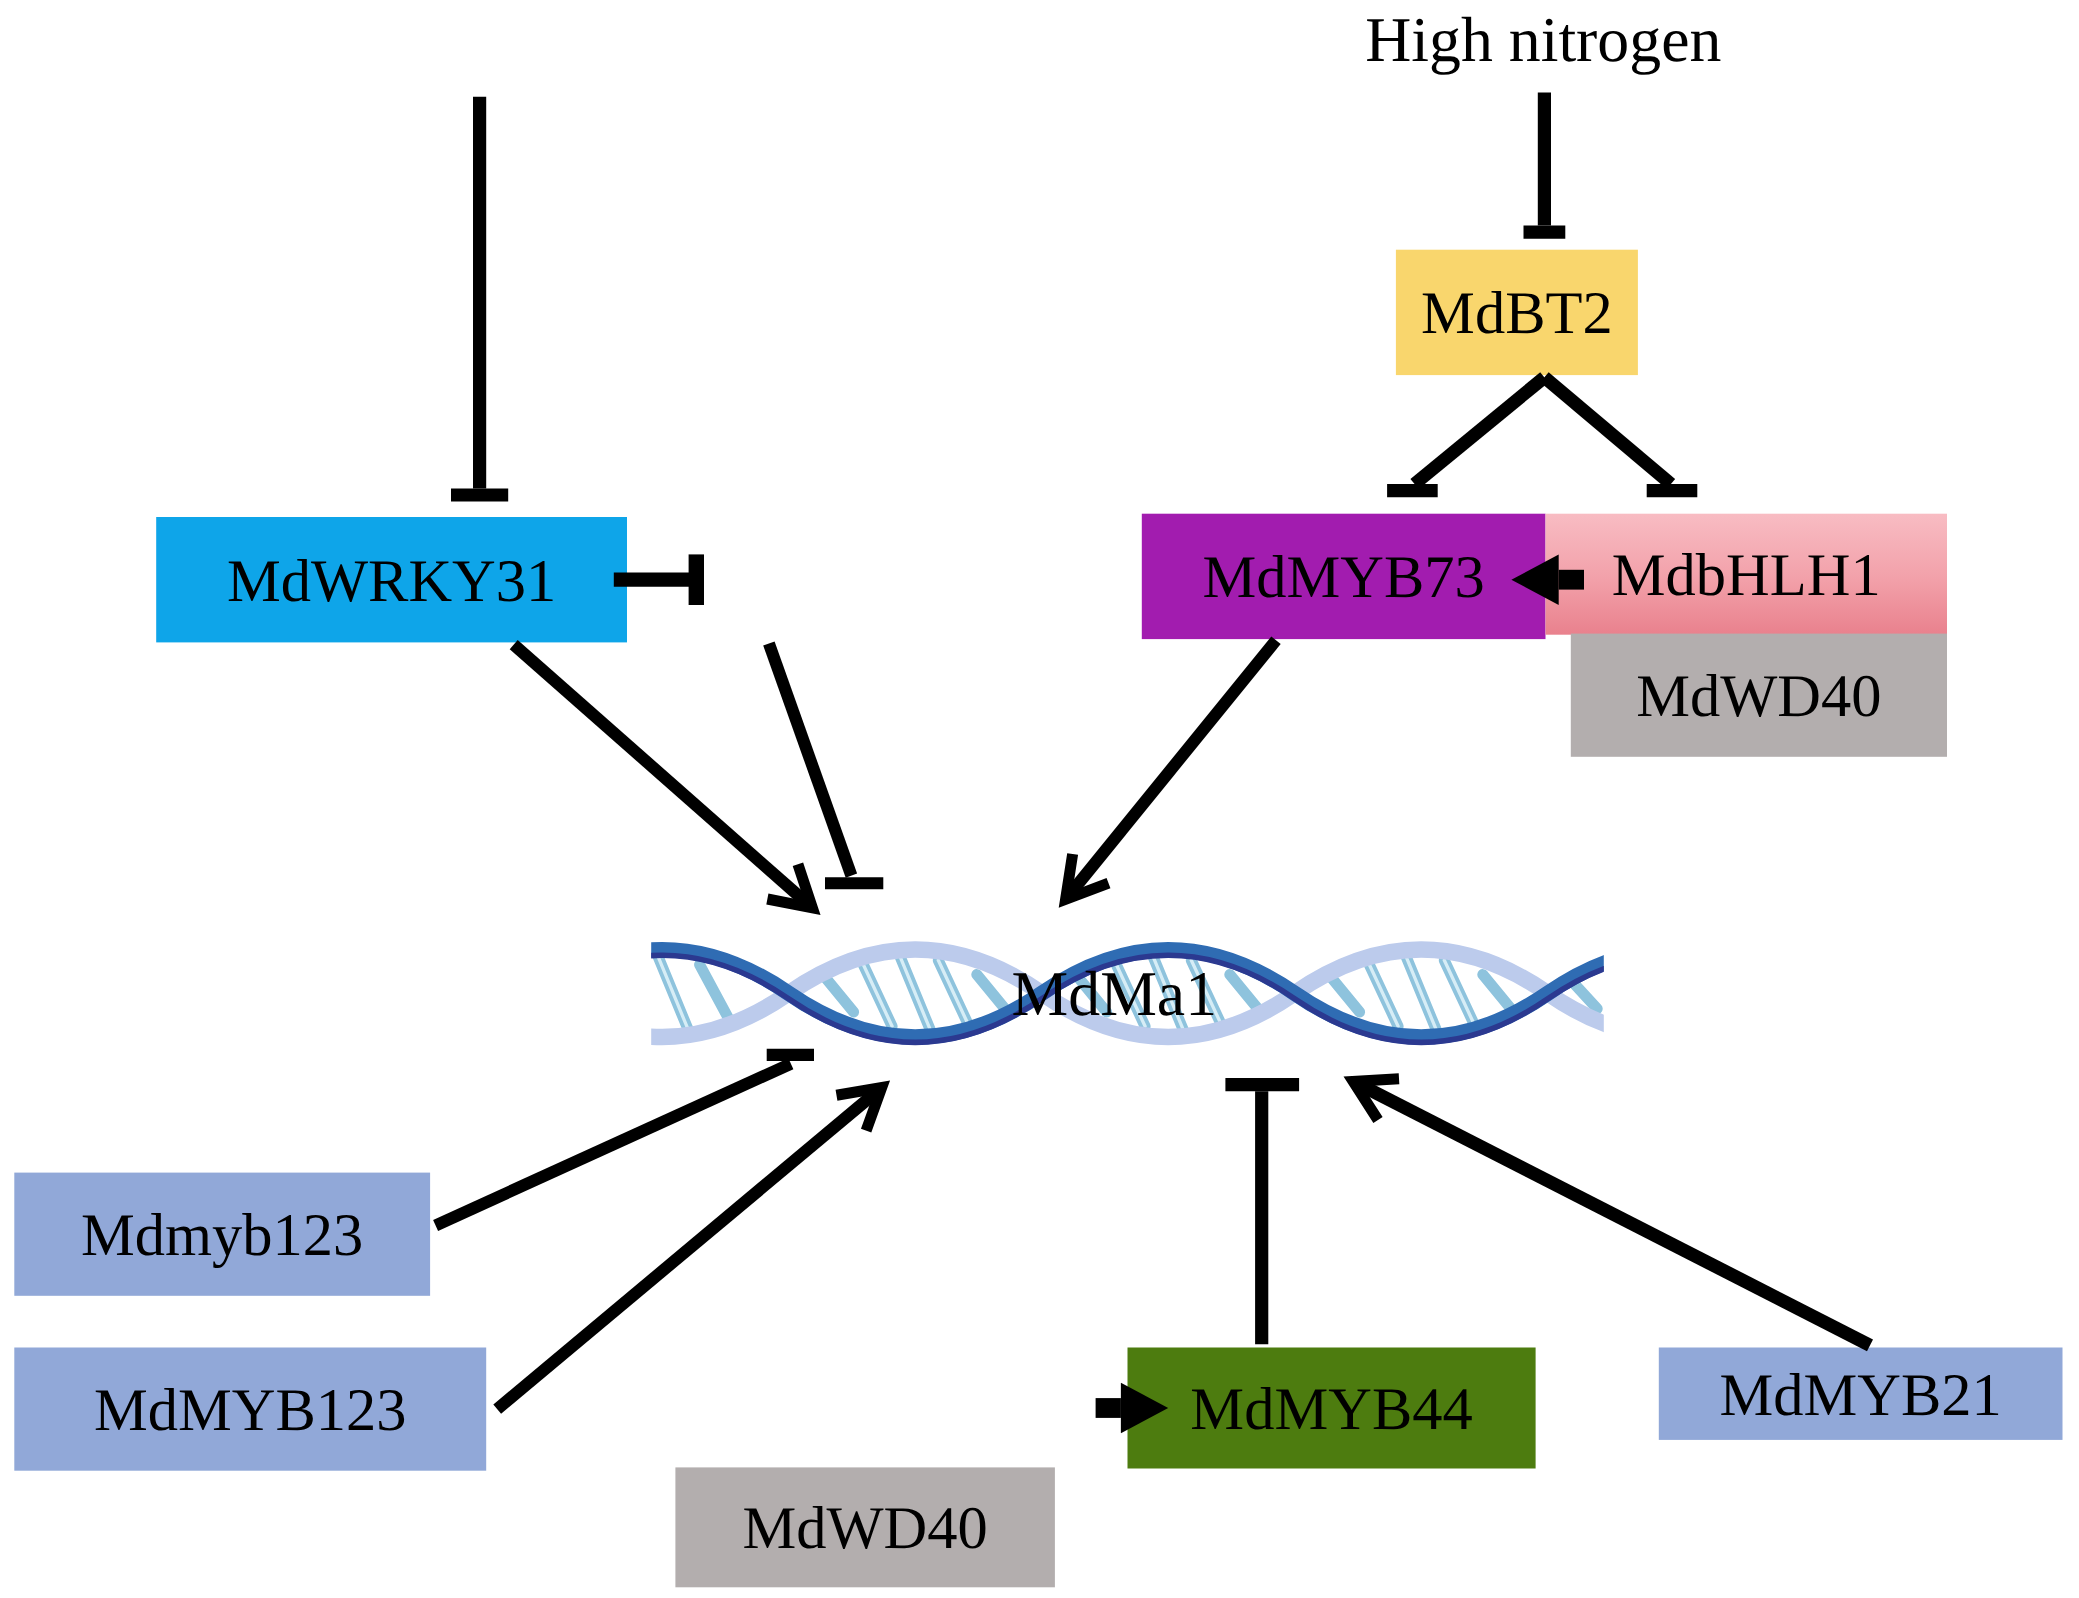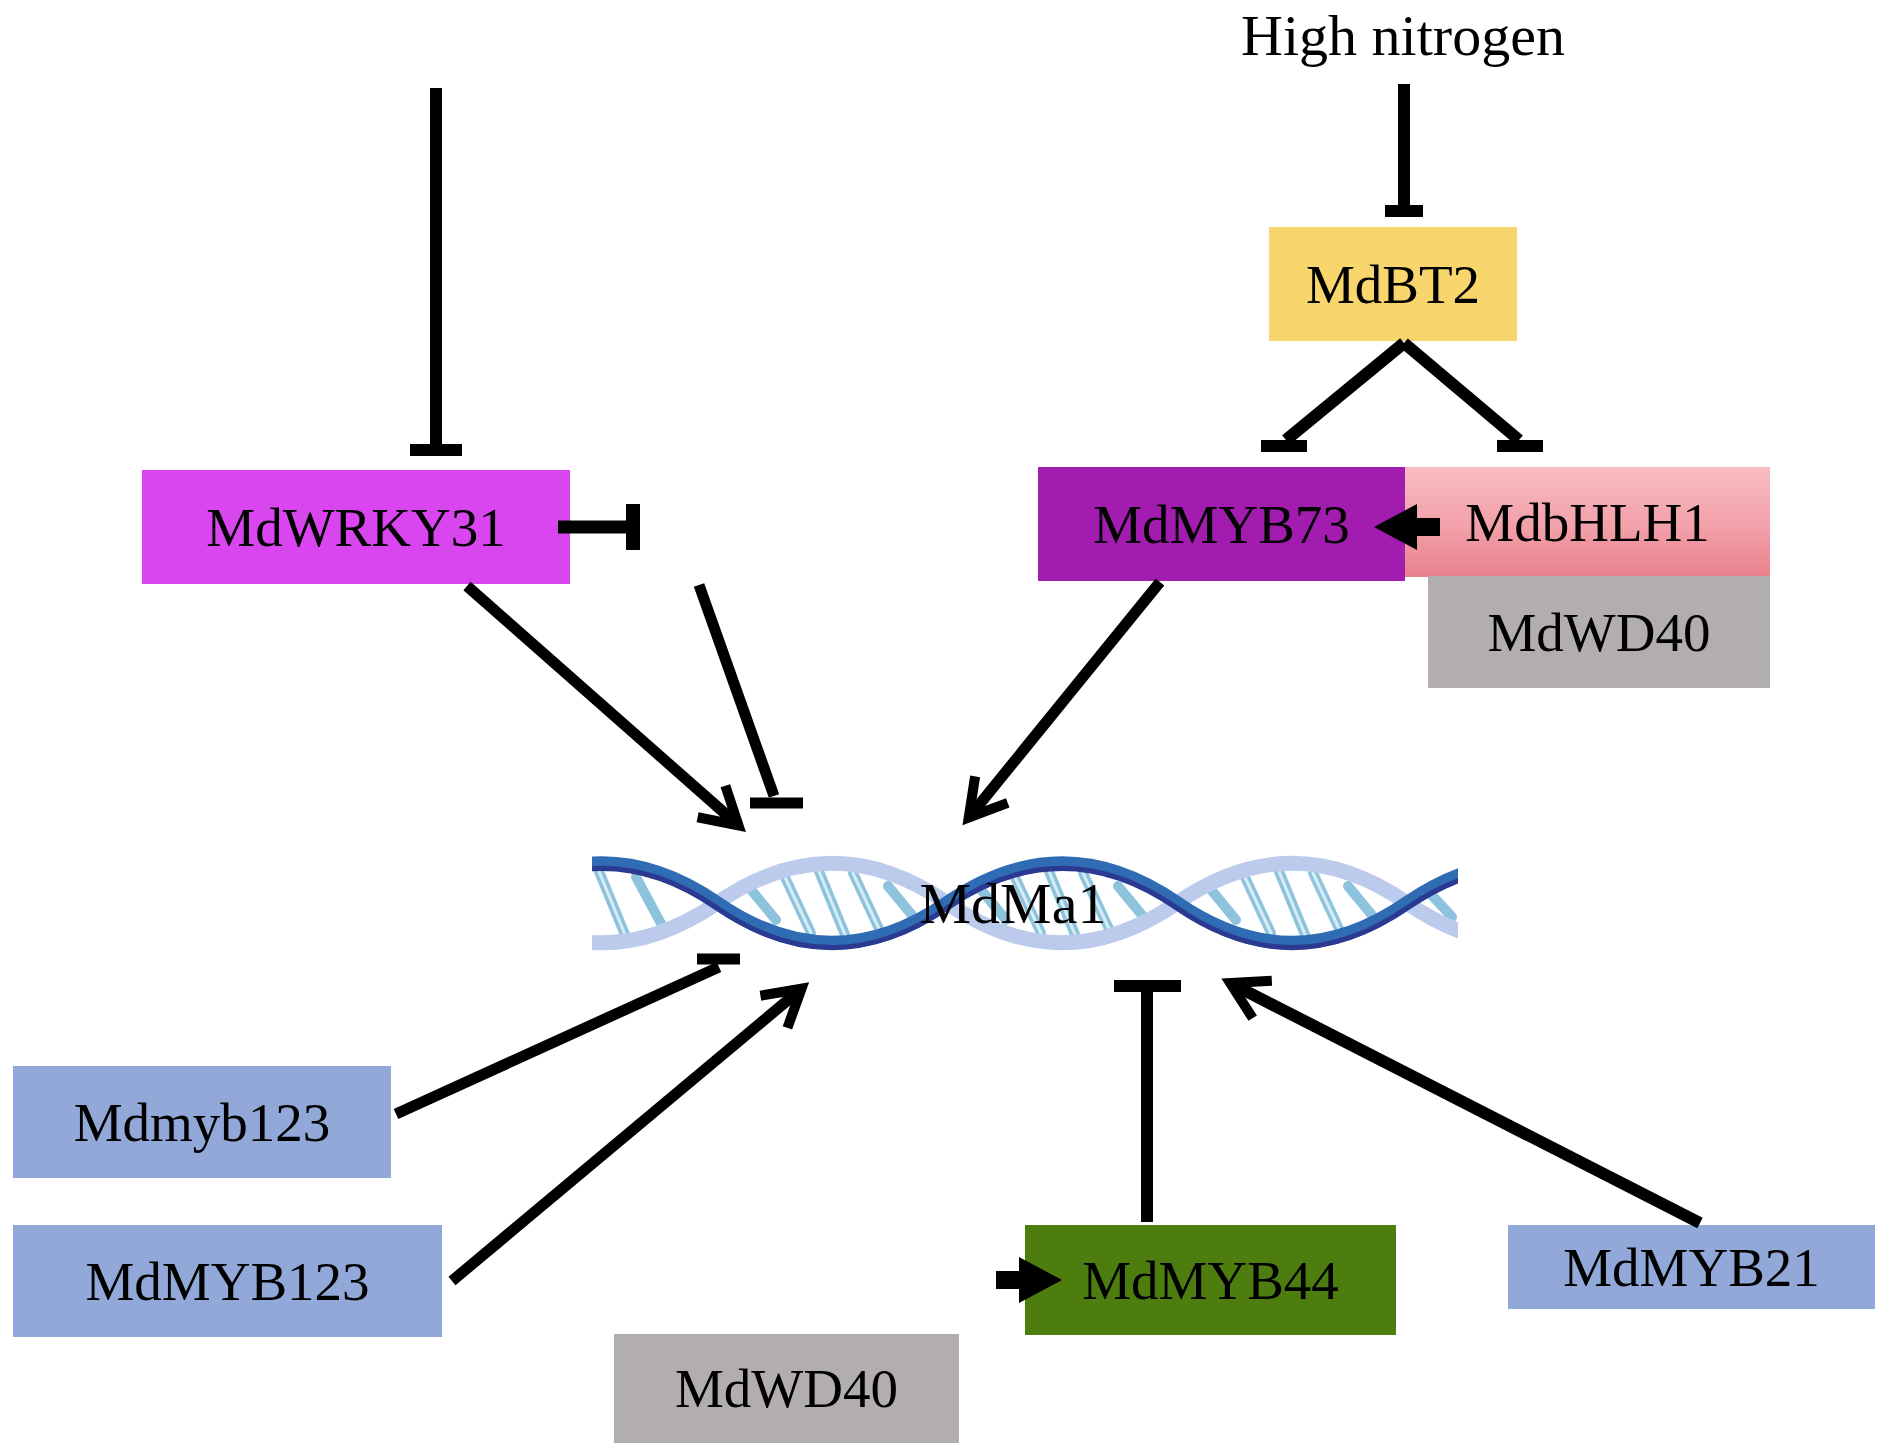--- a/index.html
+++ b/index.html
@@ -3,23 +3,23 @@
 <meta charset="utf-8">
 <style>
   html,body{margin:0;padding:0;background:#ffffff;}
   #stage{position:relative;width:1890px;height:1453px;background:#ffffff;overflow:hidden;
          font-family:"Liberation Serif","DejaVu Serif",serif;color:#000;}
   .toplabel{position:absolute;text-align:center;font-size:58px;line-height:1.1;z-index:6;}
   #lbl-ethylene{left:270px;top:4px;width:330px;}
   #lbl-highn{left:1183px;top:4px;width:440px;}
   .box{position:absolute;display:flex;align-items:center;justify-content:center;
        font-size:55px;line-height:1;z-index:2;}
-  #b-wrky  {left:142px;top:470px;width:428px;height:114px;background:#d946ef;}
+  #b-wrky  {left:142px;top:470px;width:428px;height:114px;background:#0ea5e9;}
   #b-erf   {left:570px;top:470px;width:353px;height:114px;background:#e8812c;}
-  #b-bt2   {left:1269px;top:227px;width:248px;height:114px;background:#f9d66d;}
+  #b-bt2   {left:1269px;top:227px;width:220px;height:114px;background:#f9d66d;}
   #b-myb73 {left:1038px;top:467px;width:367px;height:114px;background:#a21caf;}
   #b-bhlh1 {left:1405px;top:467px;width:365px;height:110px;
             background:linear-gradient(180deg,#f8bcc3 0%,#f2a0a9 55%,#e9818d 100%);}
   #b-wd40r {left:1428px;top:576px;width:342px;height:112px;background:#b3aeae;z-index:3;}
   #b-myb123a{left:13px;top:1066px;width:378px;height:112px;background:#91a8d8;}
   #b-myb123b{left:13px;top:1225px;width:429px;height:112px;background:#91a8d8;}
   #b-bhlh49{left:614px;top:1225px;width:411px;height:110px;
             background:linear-gradient(180deg,#f8bcc3 0%,#f2a0a9 55%,#e9818d 100%);}
   #b-myb44 {left:1025px;top:1225px;width:371px;height:110px;background:#4d7c0f;}
   #b-wd40b {left:614px;top:1334px;width:345px;height:109px;background:#b3aeae;z-index:3;}

